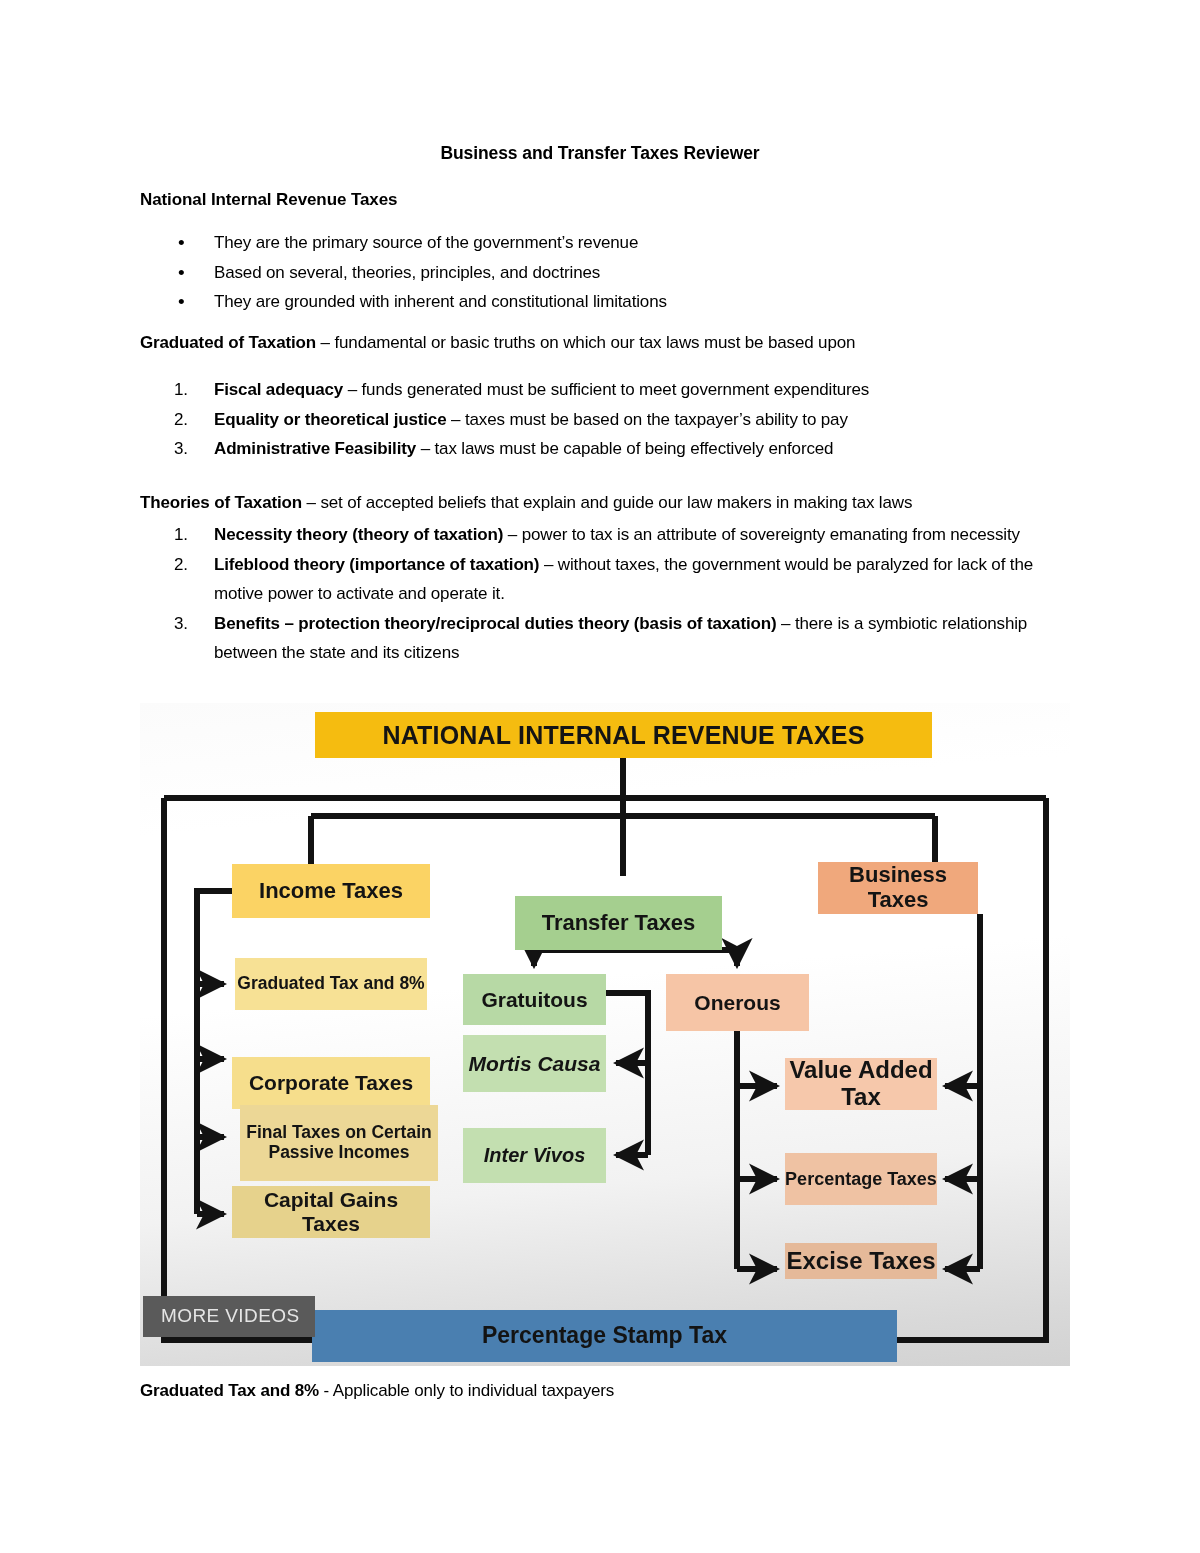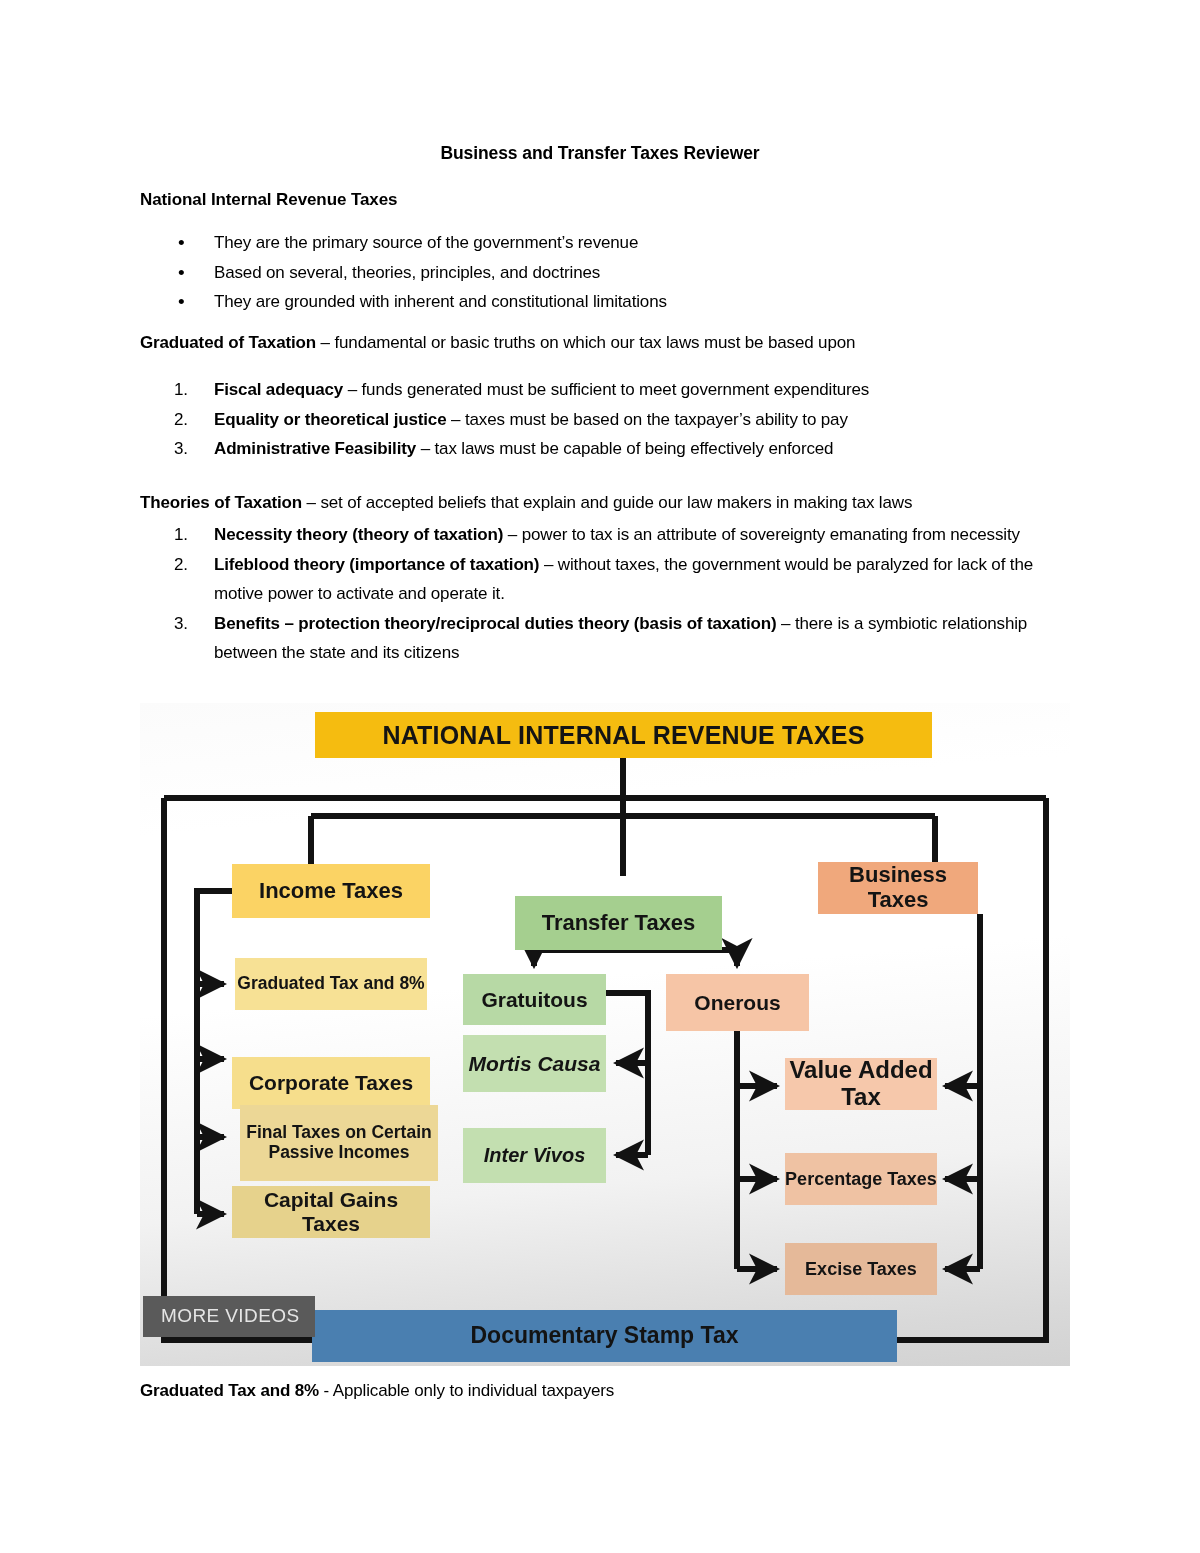--- a/index.html
+++ b/index.html
@@ -139,21 +139,21 @@
   .n-final    { left: 92px;  top: 402px; width: 198px; height: 76px; background: #ecd796; font-size: 17.5px; margin-left: 8px; }
   .n-cgt      { left: 92px;  top: 483px; width: 198px; height: 52px; background: #e6d28c; font-size: 21px; }
 
   .n-gratuitous { left: 323px; top: 271px; width: 143px; height: 51px; background: #b7d9a5; font-size: 21px; }
   .n-mortis     { left: 323px; top: 332px; width: 143px; height: 57px; background: #c3dfb0; font-size: 21px; font-style: italic; }
   .n-inter      { left: 323px; top: 425px; width: 143px; height: 55px; background: #c3dfb0; font-size: 20px; font-style: italic; }
 
   .n-onerous    { left: 526px; top: 271px; width: 143px; height: 57px; background: #f6c5a6; font-size: 21px; }
   .n-vat        { left: 645px; top: 355px; width: 152px; height: 52px; background: #f6c8ab; font-size: 24px; }
   .n-percentage { left: 645px; top: 450px; width: 152px; height: 52px; background: #efc2a3; font-size: 18px; }
-  .n-excise     { left: 645px; top: 540px; width: 152px; height: 52px; background: #e5b999; font-size: 18px; }
+  .n-excise     { left: 645px; top: 540px; width: 152px; height: 36px; background: #e5b999; font-size: 24px; }
 
   .n-dst {
     left: 172px; top: 607px; width: 585px; height: 52px;
     background: #4a7fb0; font-size: 23px; color: #131313;
   }
 
   .more-videos {
     position: absolute;
     left: 3px;
     top: 593px;
@@ -289,21 +289,21 @@
 
     <div class="node n-gratuitous">Gratuitous</div>
     <div class="node n-mortis">Mortis Causa</div>
     <div class="node n-inter">Inter Vivos</div>
 
     <div class="node n-onerous">Onerous</div>
     <div class="node n-vat">Value Added Tax</div>
     <div class="node n-percentage">Percentage Taxes</div>
     <div class="node n-excise">Excise Taxes</div>
 
-    <div class="node n-dst">Documentary Stamp Tax</div>
+    <div class="node n-dst">Percentage Stamp Tax</div>
 
     <div class="more-videos">MORE VIDEOS</div>
   </div>
 
   <div class="caption">
     <b>Graduated Tax and 8%</b><span> - Applicable only to individual taxpayers</span>
   </div>
 
 </div>
 

